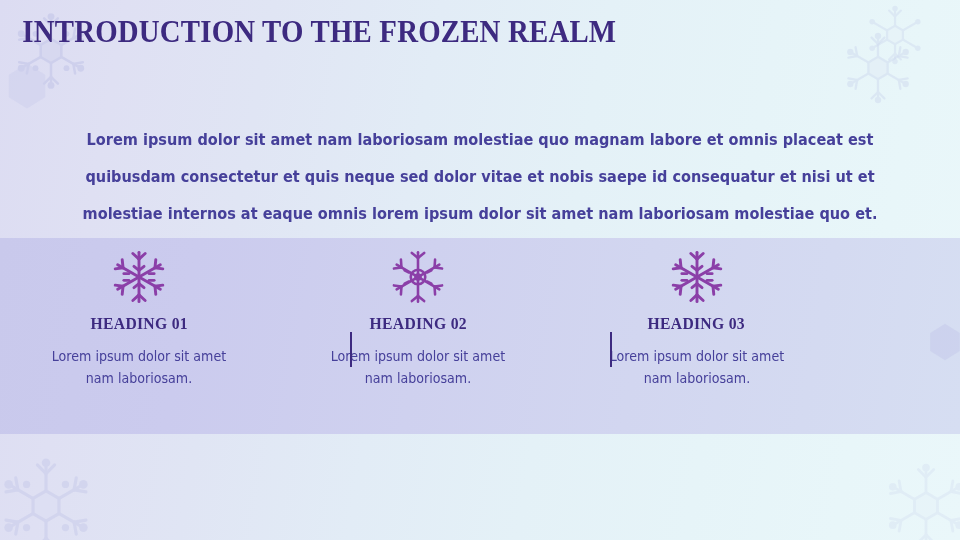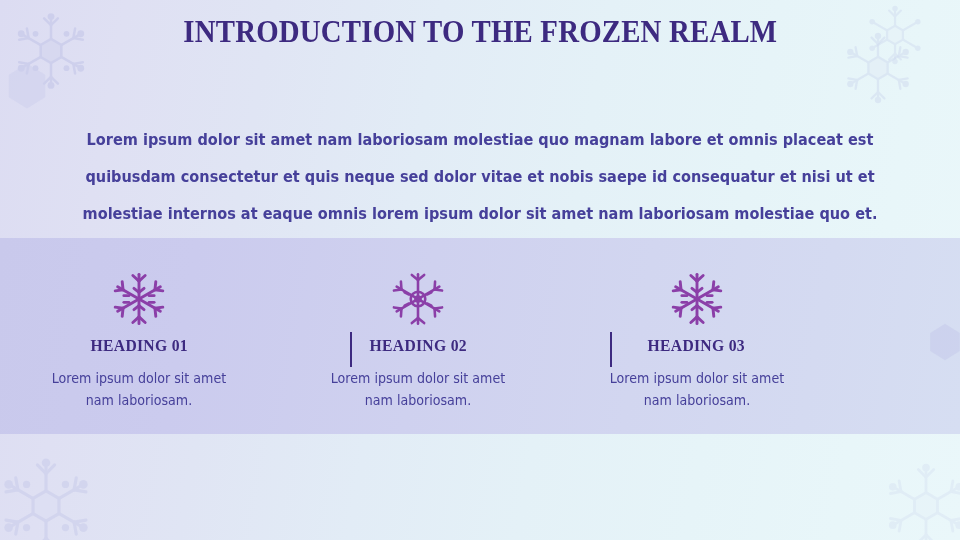--- a/index.html
+++ b/index.html
@@ -37,21 +37,20 @@
     z-index: 1;
     pointer-events: none;
   }
 
   
   .title-wrap {
     position: absolute;
     top: 14px;
     left: 0;
     width: 960px;
-    text-align: center;
     z-index: 5;
   }
   .title {
     display: inline-block;
     font-family: "Liberation Serif", serif;
     font-weight: bold;
     font-size: 31px;
     letter-spacing: 0.2px;
     color: #3d2a80;
     transform: scaleX(0.93);
@@ -90,21 +89,21 @@
         #c9c9ec 0%,
         #cbcbee 20%,
         #cfd1ef 44%,
         #d2d6f0 66%,
         #d4daf1 84%,
         #d6def2 100%);
   }
 
   .columns {
     position: absolute;
-    top: 248px;
+    top: 226px;
     left: 0;
     width: 836px;
     height: 196px;
     display: flex;
     z-index: 6;
   }
   .col {
     flex: 1 1 0;
     position: relative;
     display: flex;

